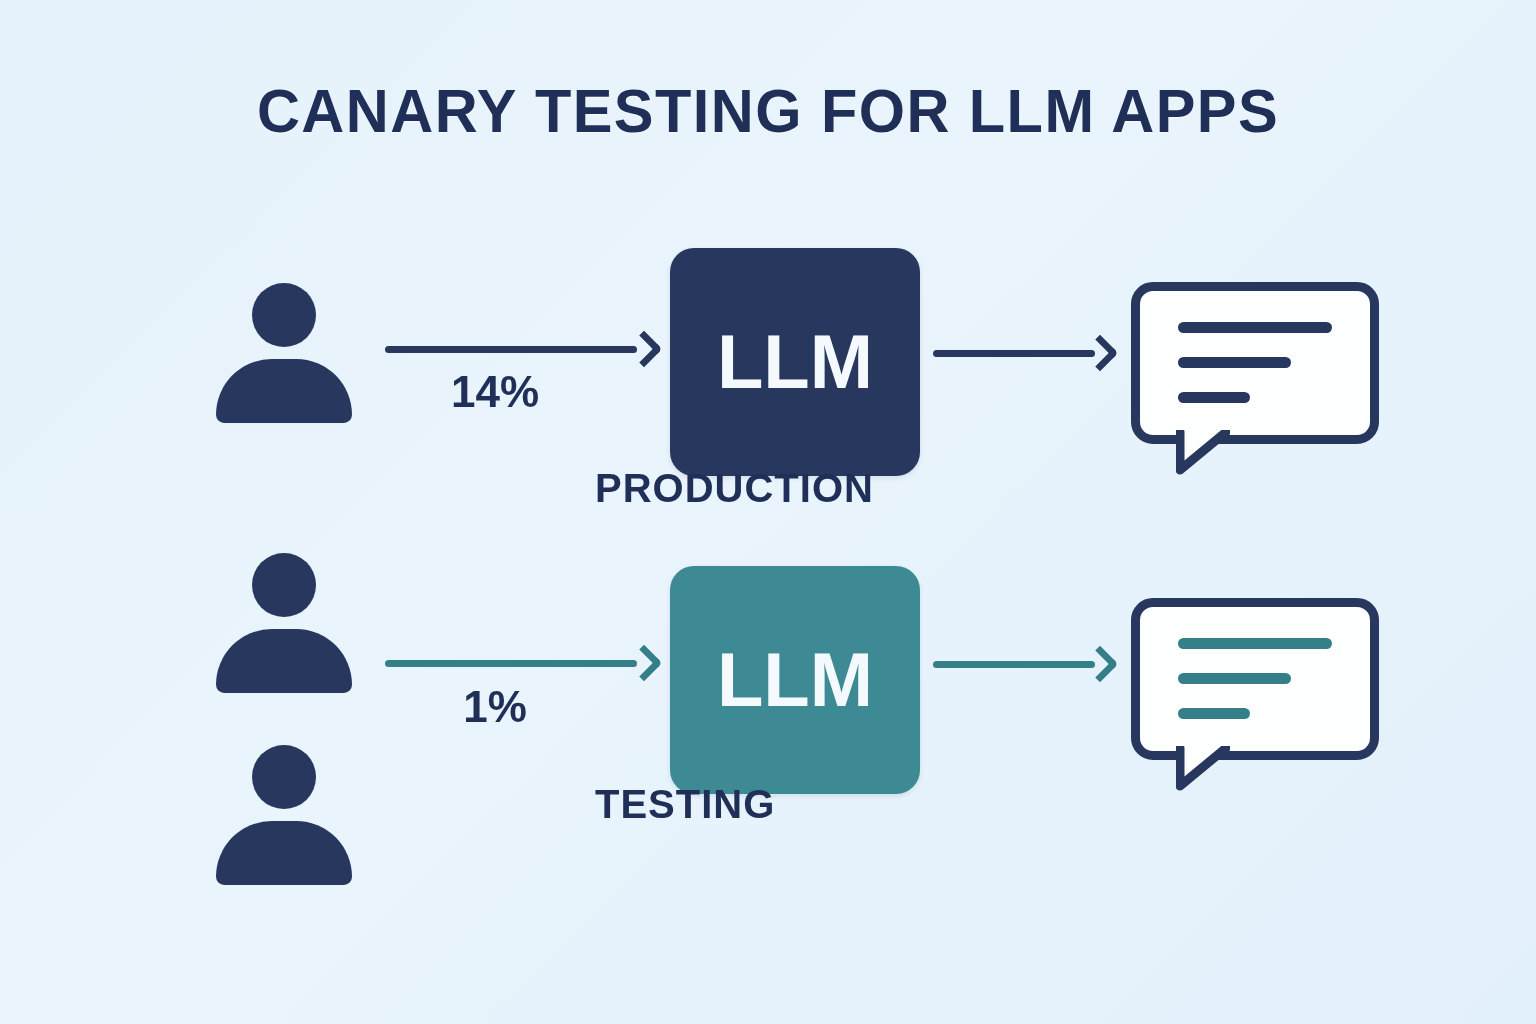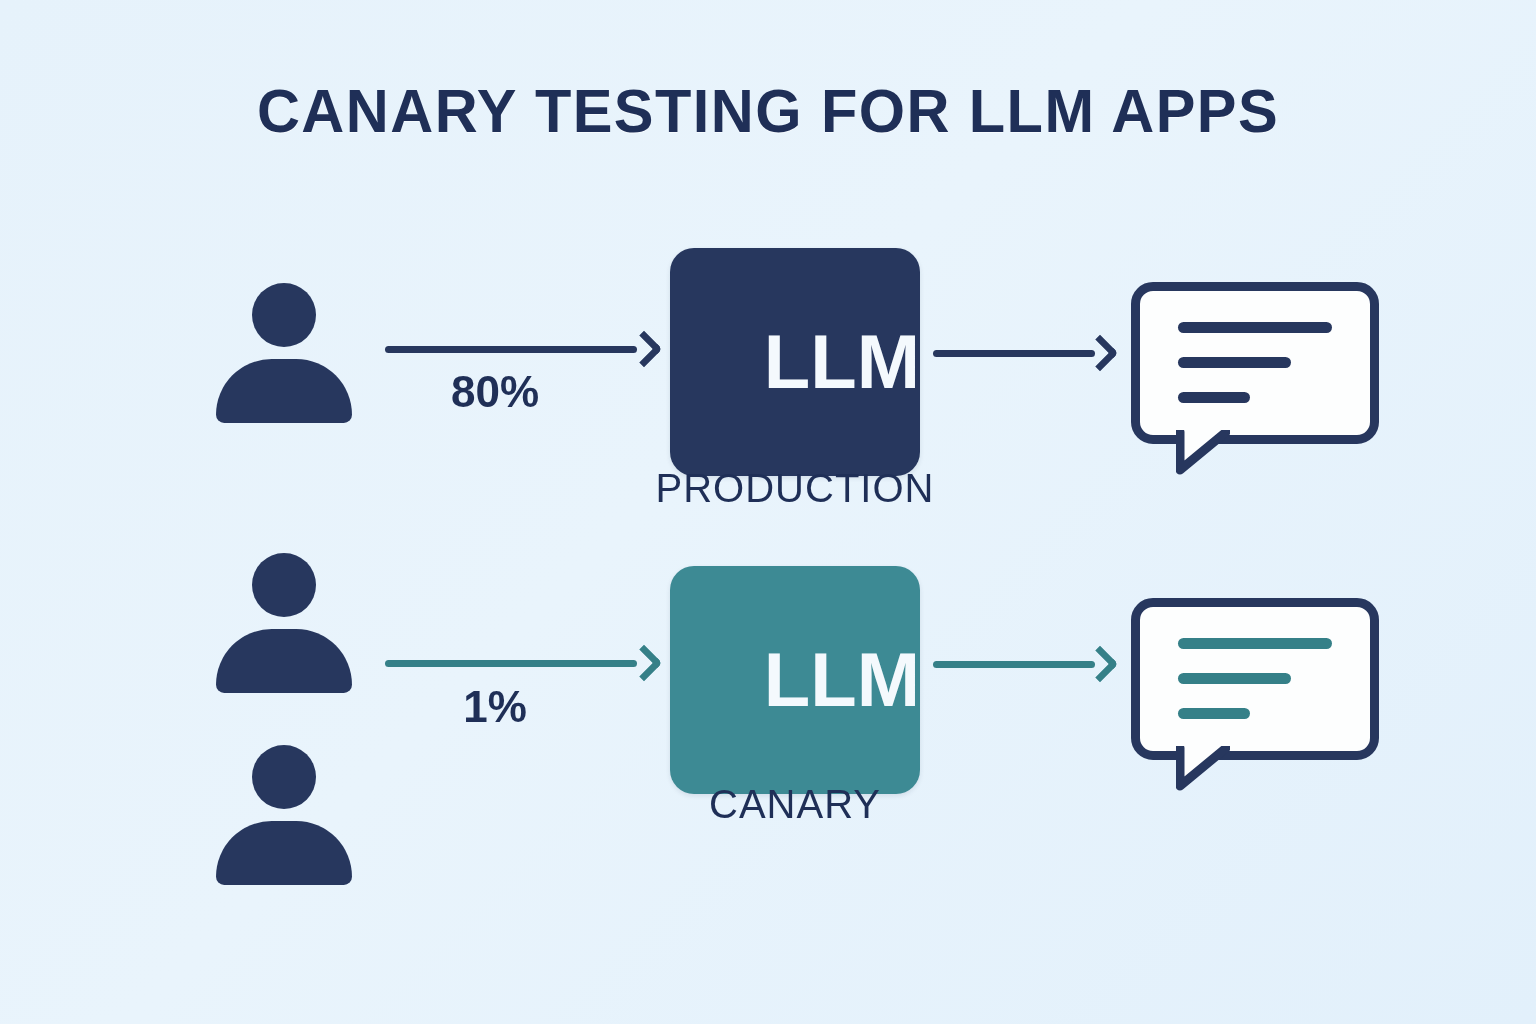--- a/index.html
+++ b/index.html
@@ -67,42 +67,42 @@
   }
 
   
   .llm-box {
     position: absolute;
     width: 250px;
     height: 228px;
     border-radius: 24px;
     display: flex;
     align-items: center;
-    justify-content: flex-end;
+    justify-content: center;
     box-shadow: 0 2px 5px rgba(20,40,70,0.10);
   }
   .llm-box .llm-text {
     font-family: "Liberation Sans", sans-serif;
     font-size: 76px;
     font-weight: bold;
     color: #f4f9fd;
     letter-spacing: 0px;
     line-height: 1;
   }
   #box-production { background: #27375e; }
   #box-canary { background: #3d8a94; }
 
   
   .box-caption {
     position: absolute;
     width: 400px;
-    text-align: center;
+    text-align: left;
     font-family: "Liberation Sans", sans-serif;
     font-size: 40px;
-    font-weight: normal;
+    font-weight: bold;
     color: #1f2f57;
     letter-spacing: 1px;
     white-space: nowrap;
   }
 
   
   .arrow { position: absolute; }
   .arrow .shaft {
     position: absolute;
     left: 0;
@@ -188,21 +188,21 @@
   <div class="user-icon" style="left:216px; top:283px;">
     <div class="head"></div>
     <div class="body"></div>
   </div>
 
   <div class="arrow navy" style="left:385px; top:334px; width:272px; height:30px;">
     <div class="shaft" style="width:252px;"></div>
     <div class="head-chevron"></div>
   </div>
 
-  <div class="pct-label" style="left:375px; top:367px;">80%</div>
+  <div class="pct-label" style="left:375px; top:367px;">14%</div>
 
   <div class="llm-box" id="box-production" style="left:670px; top:248px;">
     <span class="llm-text">LLM</span>
   </div>
 
   <div class="box-caption" style="left:595px; top:466px;">PRODUCTION</div>
 
   <div class="arrow navy" style="left:933px; top:338px; width:180px; height:30px;">
     <div class="shaft" style="width:162px;"></div>
     <div class="head-chevron"></div>
@@ -234,21 +234,21 @@
     <div class="shaft" style="width:252px;"></div>
     <div class="head-chevron"></div>
   </div>
 
   <div class="pct-label" style="left:375px; top:682px;">1%</div>
 
   <div class="llm-box" id="box-canary" style="left:670px; top:566px;">
     <span class="llm-text">LLM</span>
   </div>
 
-  <div class="box-caption" style="left:595px; top:782px;">CANARY</div>
+  <div class="box-caption" style="left:595px; top:782px;">TESTING</div>
 
   <div class="arrow teal" style="left:933px; top:649px; width:180px; height:30px;">
     <div class="shaft" style="width:162px;"></div>
     <div class="head-chevron"></div>
   </div>
 
   <div class="bubble teal-lines" style="left:1131px; top:598px;">
     <div class="bubble-body"></div>
     <div class="tail-outer">
       <svg width="54" height="48" viewBox="0 0 54 48" aria-hidden="true">

